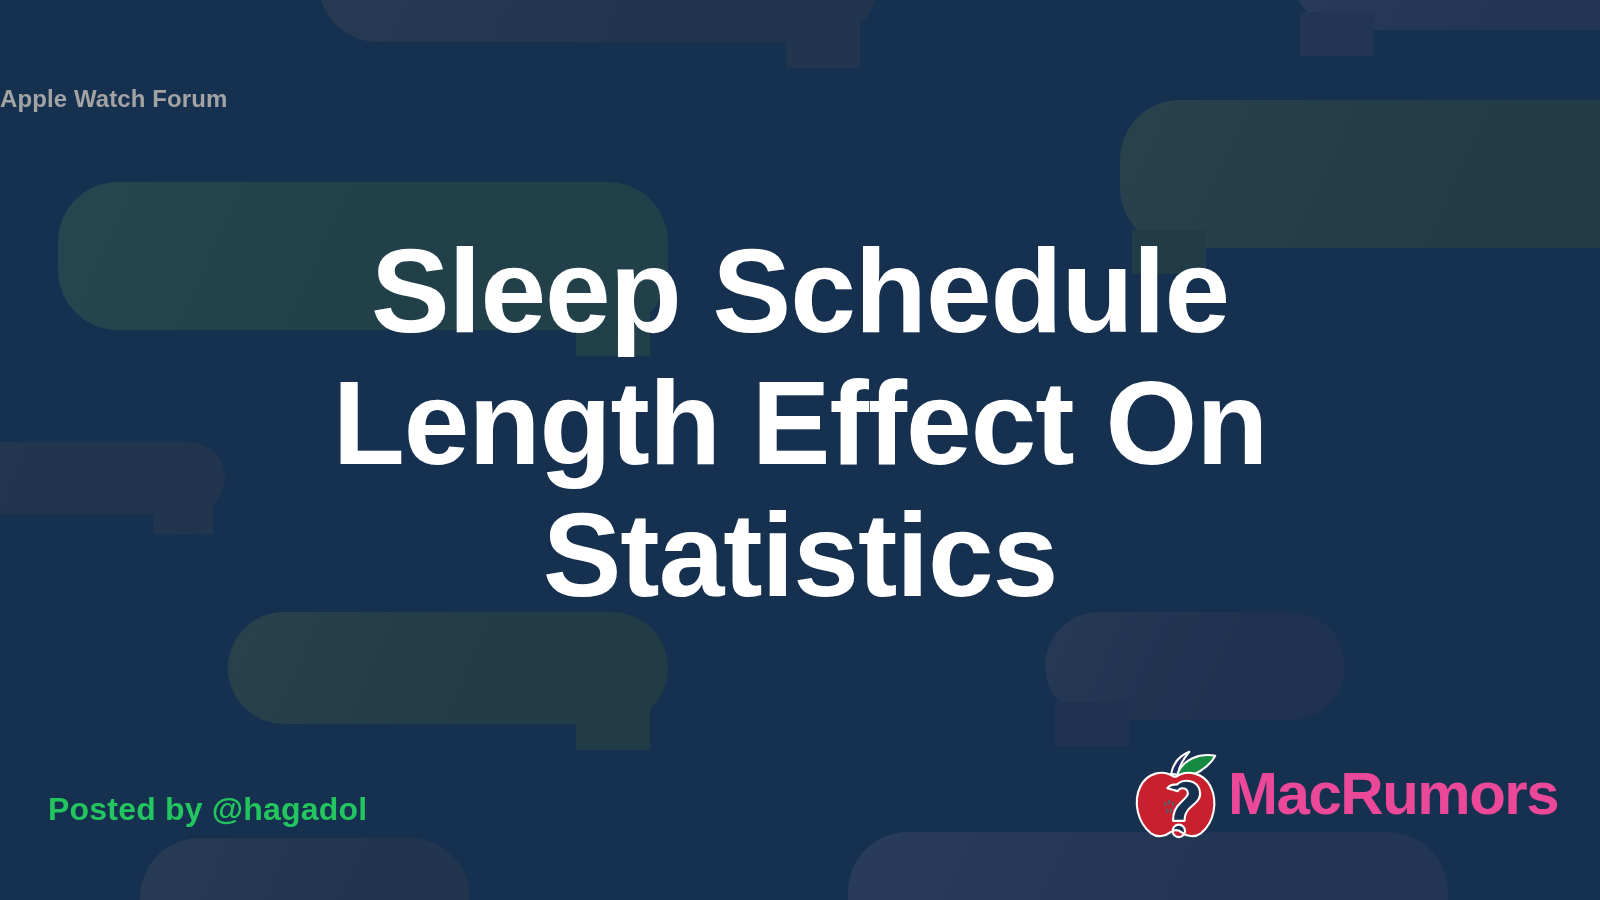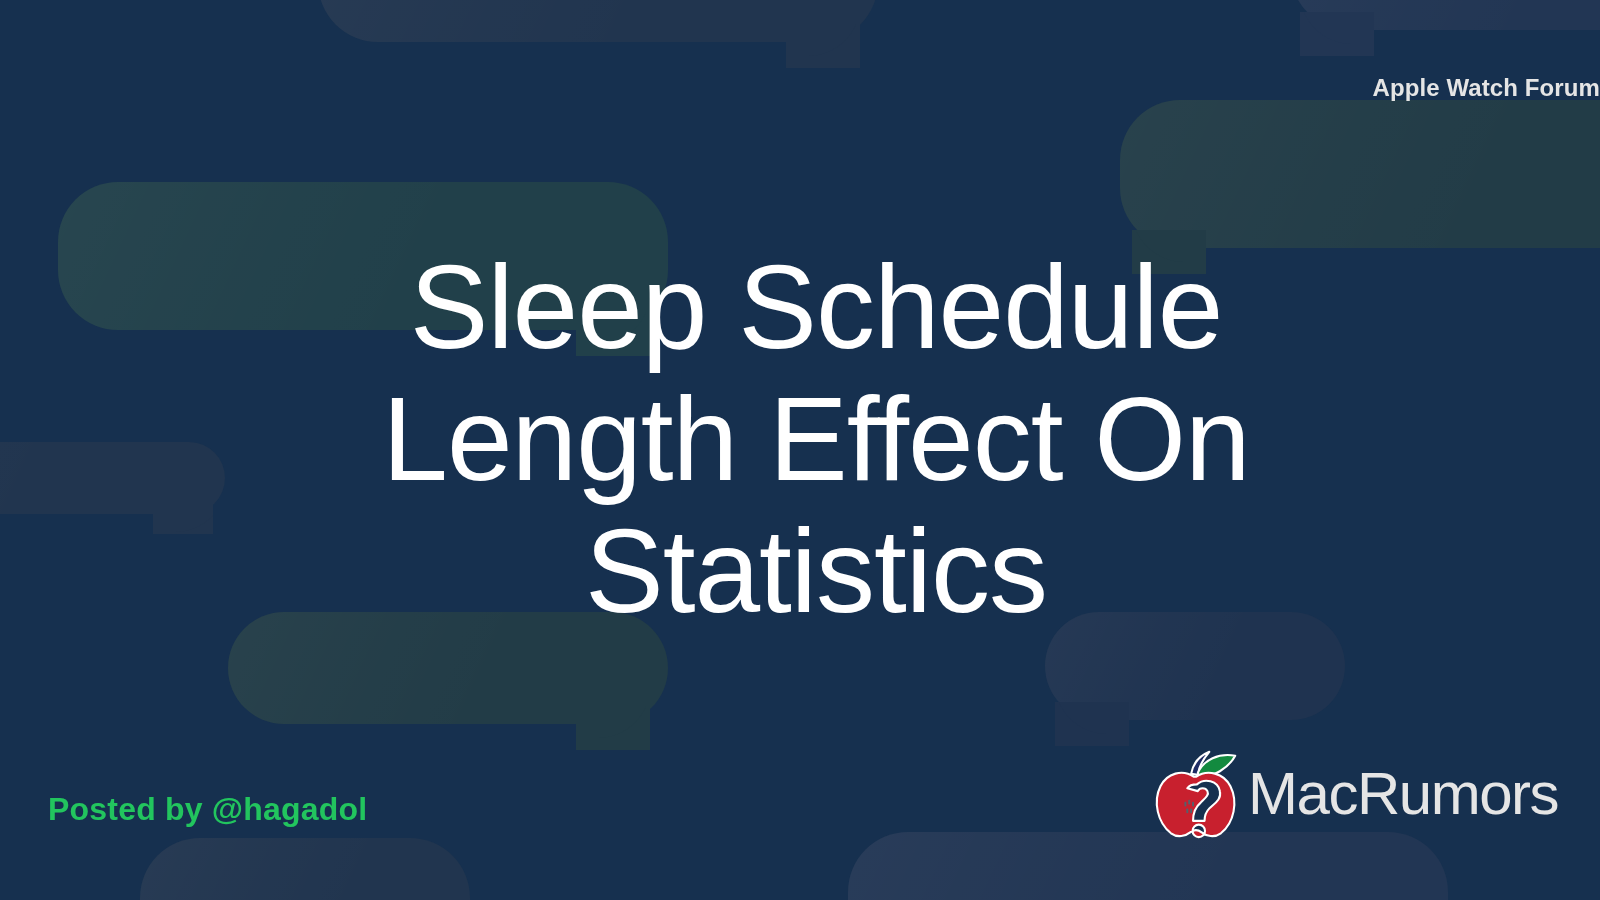--- a/index.html
+++ b/index.html
@@ -73,43 +73,43 @@
   }
 
   
   .content {
     position: absolute;
     inset: 0;
   }
 
   .forum-label {
     position: absolute;
-    top: 74px;
+    top: 85px;
     left: 0;
     width: 100%;
-    text-align: right;
-    color: #e5e5e5;
+    text-align: left;
+    color: #a3a3a3;
     font-size: 24px;
     font-weight: bold;
     letter-spacing: 0.1px;
   }
 
   .headline {
     position: absolute;
     top: 225px;
     left: 50%;
     transform: translateX(-50%);
     width: 1120px;
     text-align: center;
     color: #ffffff;
     font-size: 118px;
     line-height: 1.12;
-    font-weight: normal;
+    font-weight: bold;
     letter-spacing: -1px;
-    margin: 16px;
+    margin: 0;
   }
 
   .byline {
     position: absolute;
     left: 48px;
     bottom: 72px;
     color: #22c55e;
     font-size: 32px;
     font-weight: bold;
     letter-spacing: 0.2px;
@@ -119,23 +119,23 @@
   .brand {
     position: absolute;
     right: 42px;
     bottom: 60px;
     display: flex;
     align-items: center;
     gap: 6px;
   }
   .brand-mark { width: 96px; height: 92px; display: block; }
   .brand-word {
-    color: #e5e5e5;
+    color: #ec4899;
     font-size: 60px;
-    font-weight: normal;
+    font-weight: bold;
     letter-spacing: -1.5px;
     line-height: 1;
   }
 </style>
 </head>
 <body>
 
 <div id="share-card">
 
   <div class="bubble-layer">

